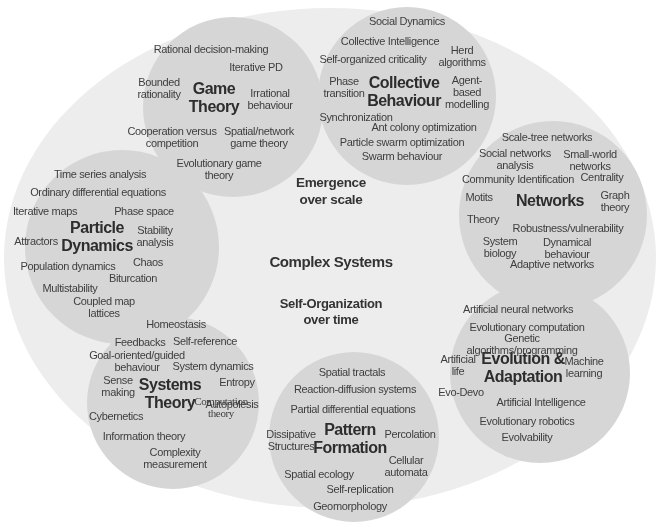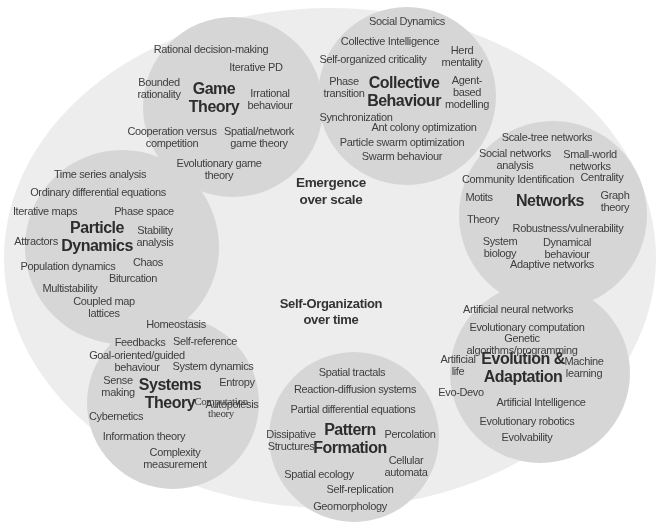--- a/index.html
+++ b/index.html
@@ -77,21 +77,21 @@
 game theory</div>
       <div class="label topic" style="left: 219px; top: 170px;">Evolutionary game
 theory</div>
       <div class="cluster-circle" style="left: 318px; top: 7px; width: 178px; height: 178px; background: rgb(214, 214, 214);"></div>
       <div class="label cluster-title" style="left: 404px; top: 92px;">Collective
 Behaviour</div>
       <div class="label topic" style="left: 407px; top: 22px;">Social Dynamics</div>
       <div class="label topic" style="left: 390px; top: 42px;">Collective Intelligence</div>
       <div class="label topic" style="left: 373px; top: 60px;">Self-organized criticality</div>
       <div class="label topic" style="left: 462px; top: 57px;">Herd
-mentality</div>
+algorithms</div>
       <div class="label topic" style="left: 344px; top: 88px;">Phase
 transition</div>
       <div class="label topic" style="left: 467px; top: 93px;">Agent-
 based
 modelling</div>
       <div class="label topic" style="left: 356px; top: 118px;">Synchronization</div>
       <div class="label topic" style="left: 424px; top: 128px;">Ant colony optimization</div>
       <div class="label topic" style="left: 402px; top: 143px;">Particle swarm optimization</div>
       <div class="label topic" style="left: 402px; top: 157px;">Swarm behaviour</div>
       <div class="cluster-circle" style="left: 459px; top: 121px; width: 188px; height: 188px; background: rgb(214, 214, 214);"></div>
@@ -171,15 +171,16 @@
 life</div>
       <div class="label topic" style="left: 584px; top: 368px;">Machine
 learning</div>
       <div class="label topic" style="left: 461px; top: 393px;">Evo-Devo</div>
       <div class="label topic" style="left: 541px; top: 403px;">Artificial Intelligence</div>
       <div class="label topic" style="left: 527px; top: 422px;">Evolutionary robotics</div>
       <div class="label topic" style="left: 527px; top: 438px;">Evolvability</div>
     </div>
   <div id="center-emergence" class="center-label">Emergence
 over scale</div>
+  <div id="center-core" class="center-label">Complex Systems</div>
   <div id="center-selforg" class="center-label">Self-Organization
 over time</div>
 </div>
 
 </body></html>

